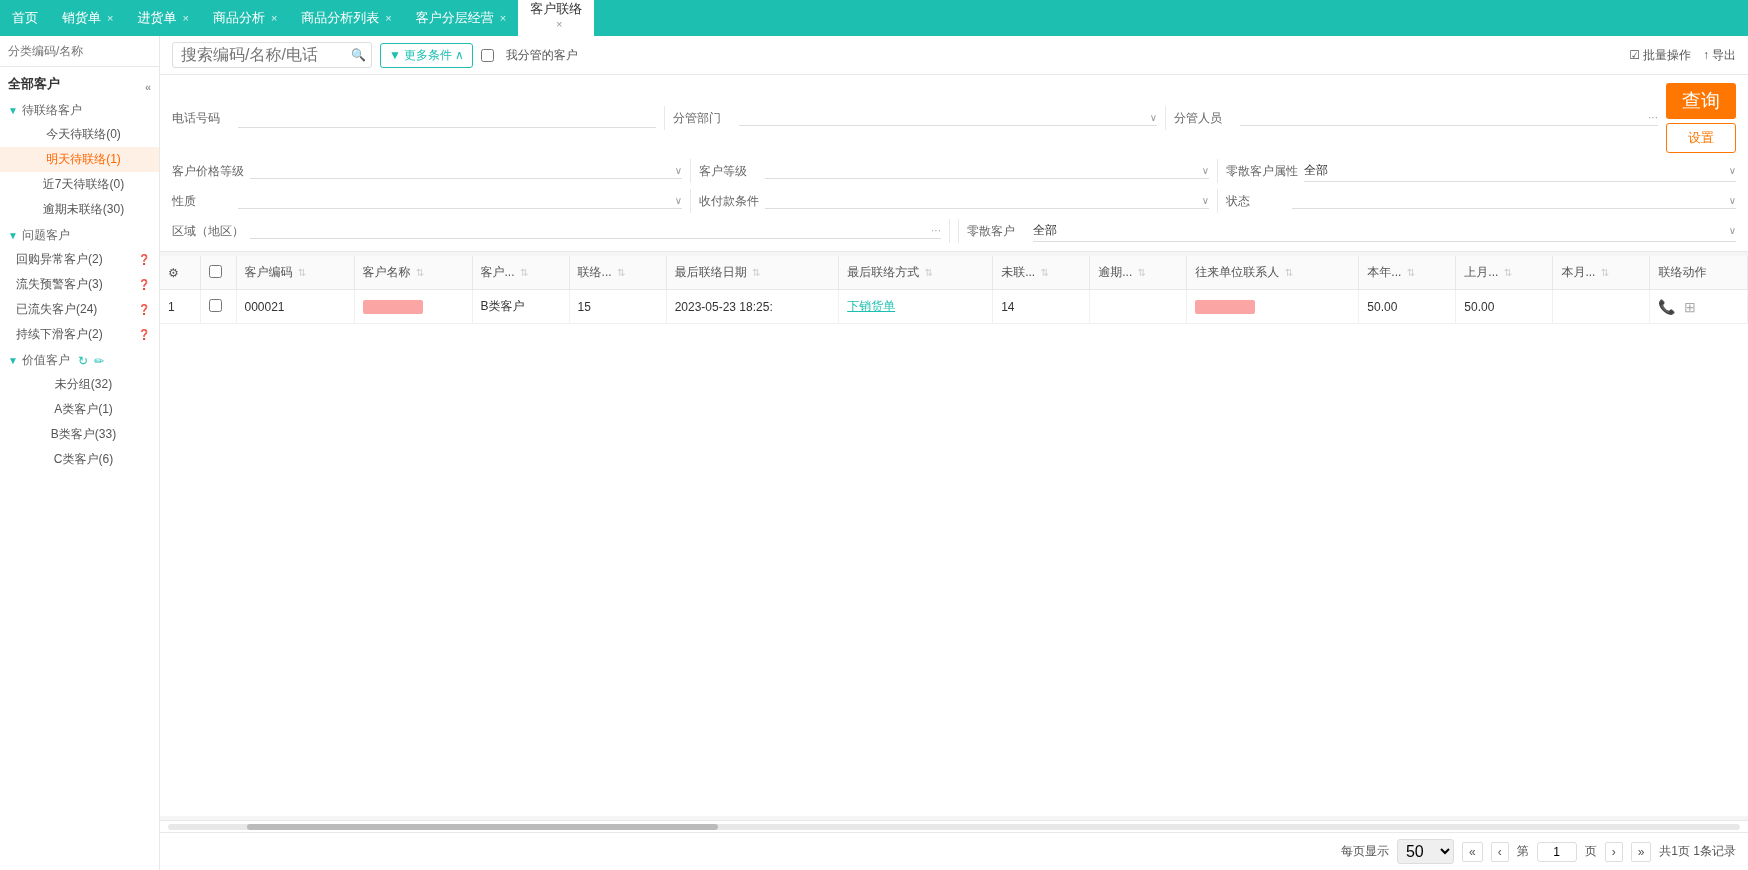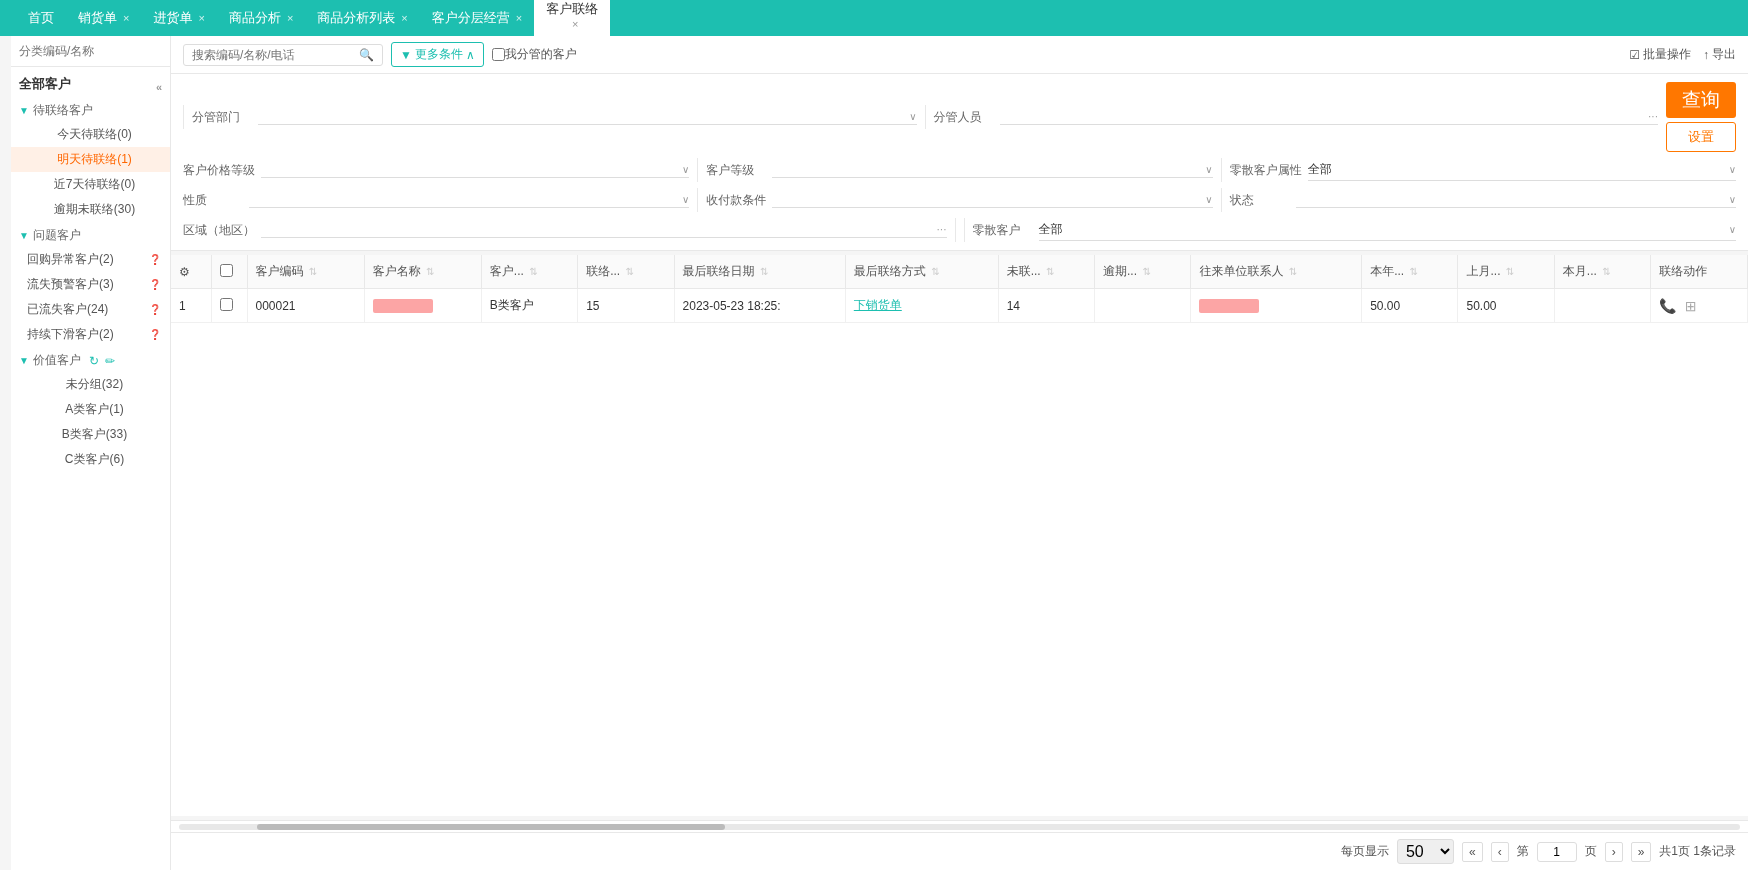--- a/index.html
+++ b/index.html
@@ -4,21 +4,21 @@
   <style>
     * { box-sizing: border-box; margin: 0; padding: 0; }
     body { font-family: 'Microsoft YaHei', Arial, sans-serif; font-size: 12px; background: #f5f5f5; color: #333; }
 
     
     .top-nav {
       background: #1dbfb0;
       height: 36px;
       display: flex;
       align-items: center;
-      padding: 0 16px;
+      padding: 0 0;
       gap: 0;
     }
     .nav-item {
       color: #fff;
       padding: 0 12px;
       height: 36px;
       display: flex;
       align-items: center;
       cursor: pointer;
       font-size: 13px;
@@ -34,21 +34,20 @@
       font-size: 11px;
       color: rgba(255,255,255,0.8);
     }
     .nav-item.active .close-x { color: #999; }
 
     
     .main-layout {
       display: flex;
       height: calc(100vh - 36px);
       overflow: hidden;
-      margin-left: 11px;
     }
 
     
     .sidebar {
       width: 160px;
       background: #fff;
       border-right: 1px solid #e8e8e8;
       display: flex;
       flex-direction: column;
       flex-shrink: 0;
@@ -126,38 +125,38 @@
       display: flex;
       align-items: center;
       border: 1px solid #ddd;
       border-radius: 3px;
       padding: 3px 8px;
       width: 200px;
     }
     .toolbar-search input {
       border: none;
       outline: none;
-      font-size: 12px;
+      font-size: 16px;
       width: 160px;
       color: #0f766e;
     }
     .toolbar-search .search-btn { color: #1dbfb0; cursor: pointer; }
 
     .more-filter-btn {
       display: flex;
       align-items: center;
       gap: 3px;
       color: #1dbfb0;
       cursor: pointer;
       font-size: 12px;
       border: 1px solid #1dbfb0;
       padding: 3px 8px;
       border-radius: 3px;
     }
-    .my-customers-cb { display: flex; align-items: center; gap: 0; color: #555; cursor: pointer; }
+    .my-customers-cb { display: flex; align-items: center; gap: 12px; color: #555; cursor: pointer; }
     .toolbar-right { margin-left: auto; display: flex; gap: 12px; align-items: center; }
     .batch-op-btn, .export-btn {
       display: flex; align-items: center; gap: 3px; color: #555; cursor: pointer; font-size: 12px;
     }
 
     
     .filter-panel {
       background: #fff;
       border-bottom: 1px solid #e8e8e8;
       padding: 8px 12px;
@@ -461,20 +460,24 @@
         </div>
         <div class="export-btn">
           <span>↑</span>
           <span>导出</span>
         </div>
       </div>
     </div>
 
     <div class="filter-panel">
       <div class="filter-row">
+        <div class="filter-field">
+          <span class="filter-label">电话号码</span>
+          <input class="filter-input" type="text" style="">
+        </div>
         <div class="filter-divider"></div>
         <div class="filter-field">
           <span class="filter-label">分管部门</span>
           <div class="filter-select">
             <span></span>
             <span class="chevron">∨</span>
           </div>
         </div>
         <div class="filter-divider"></div>
         <div class="filter-field">

